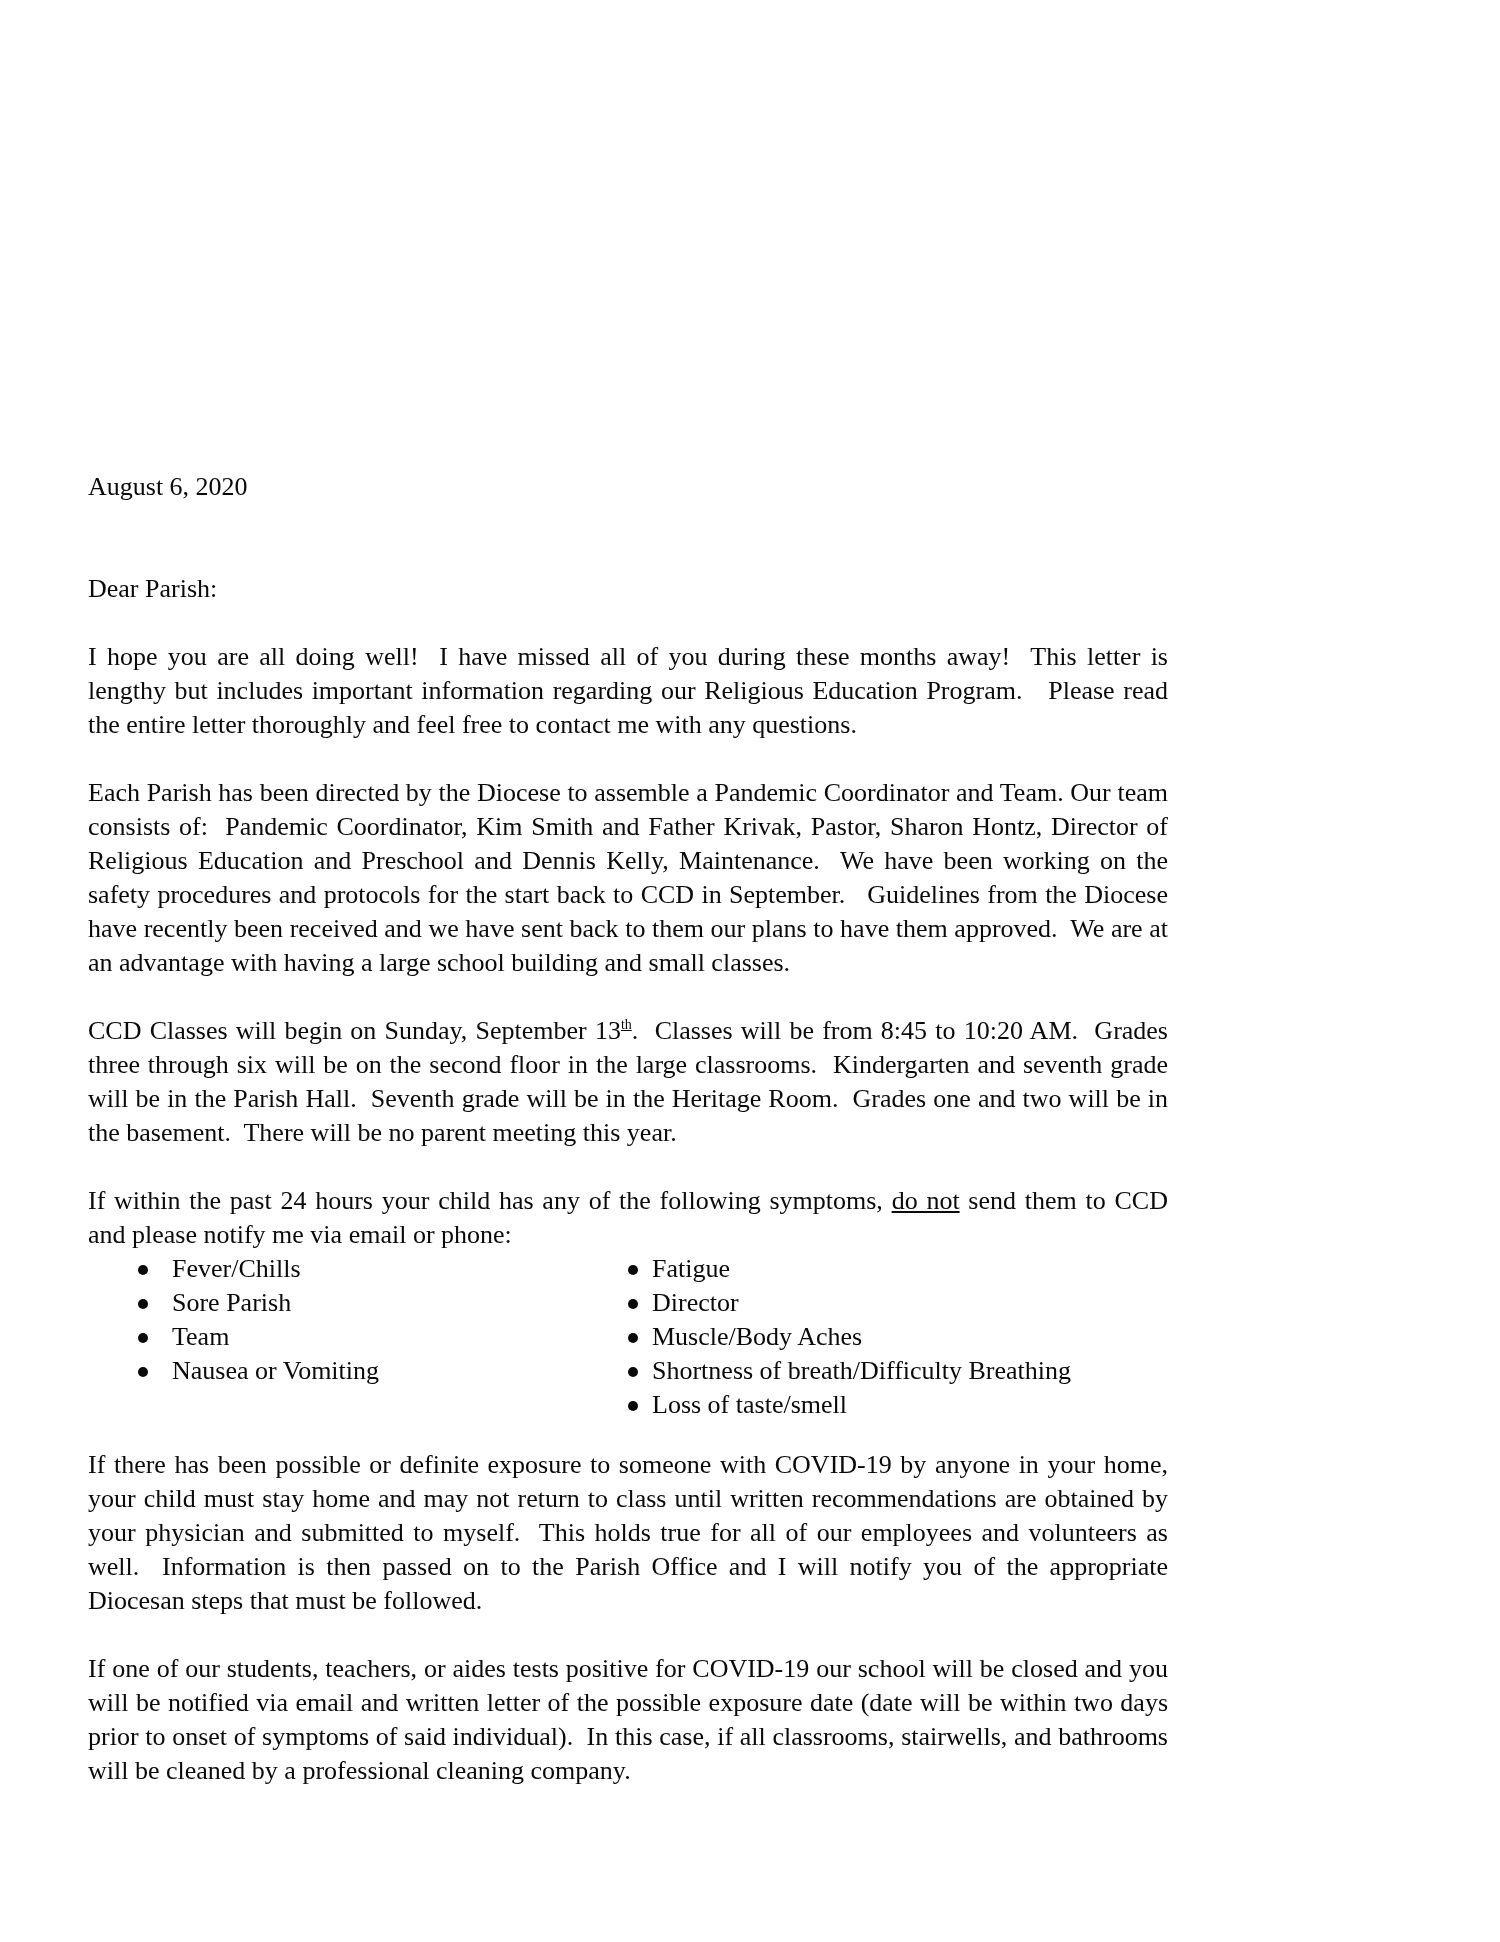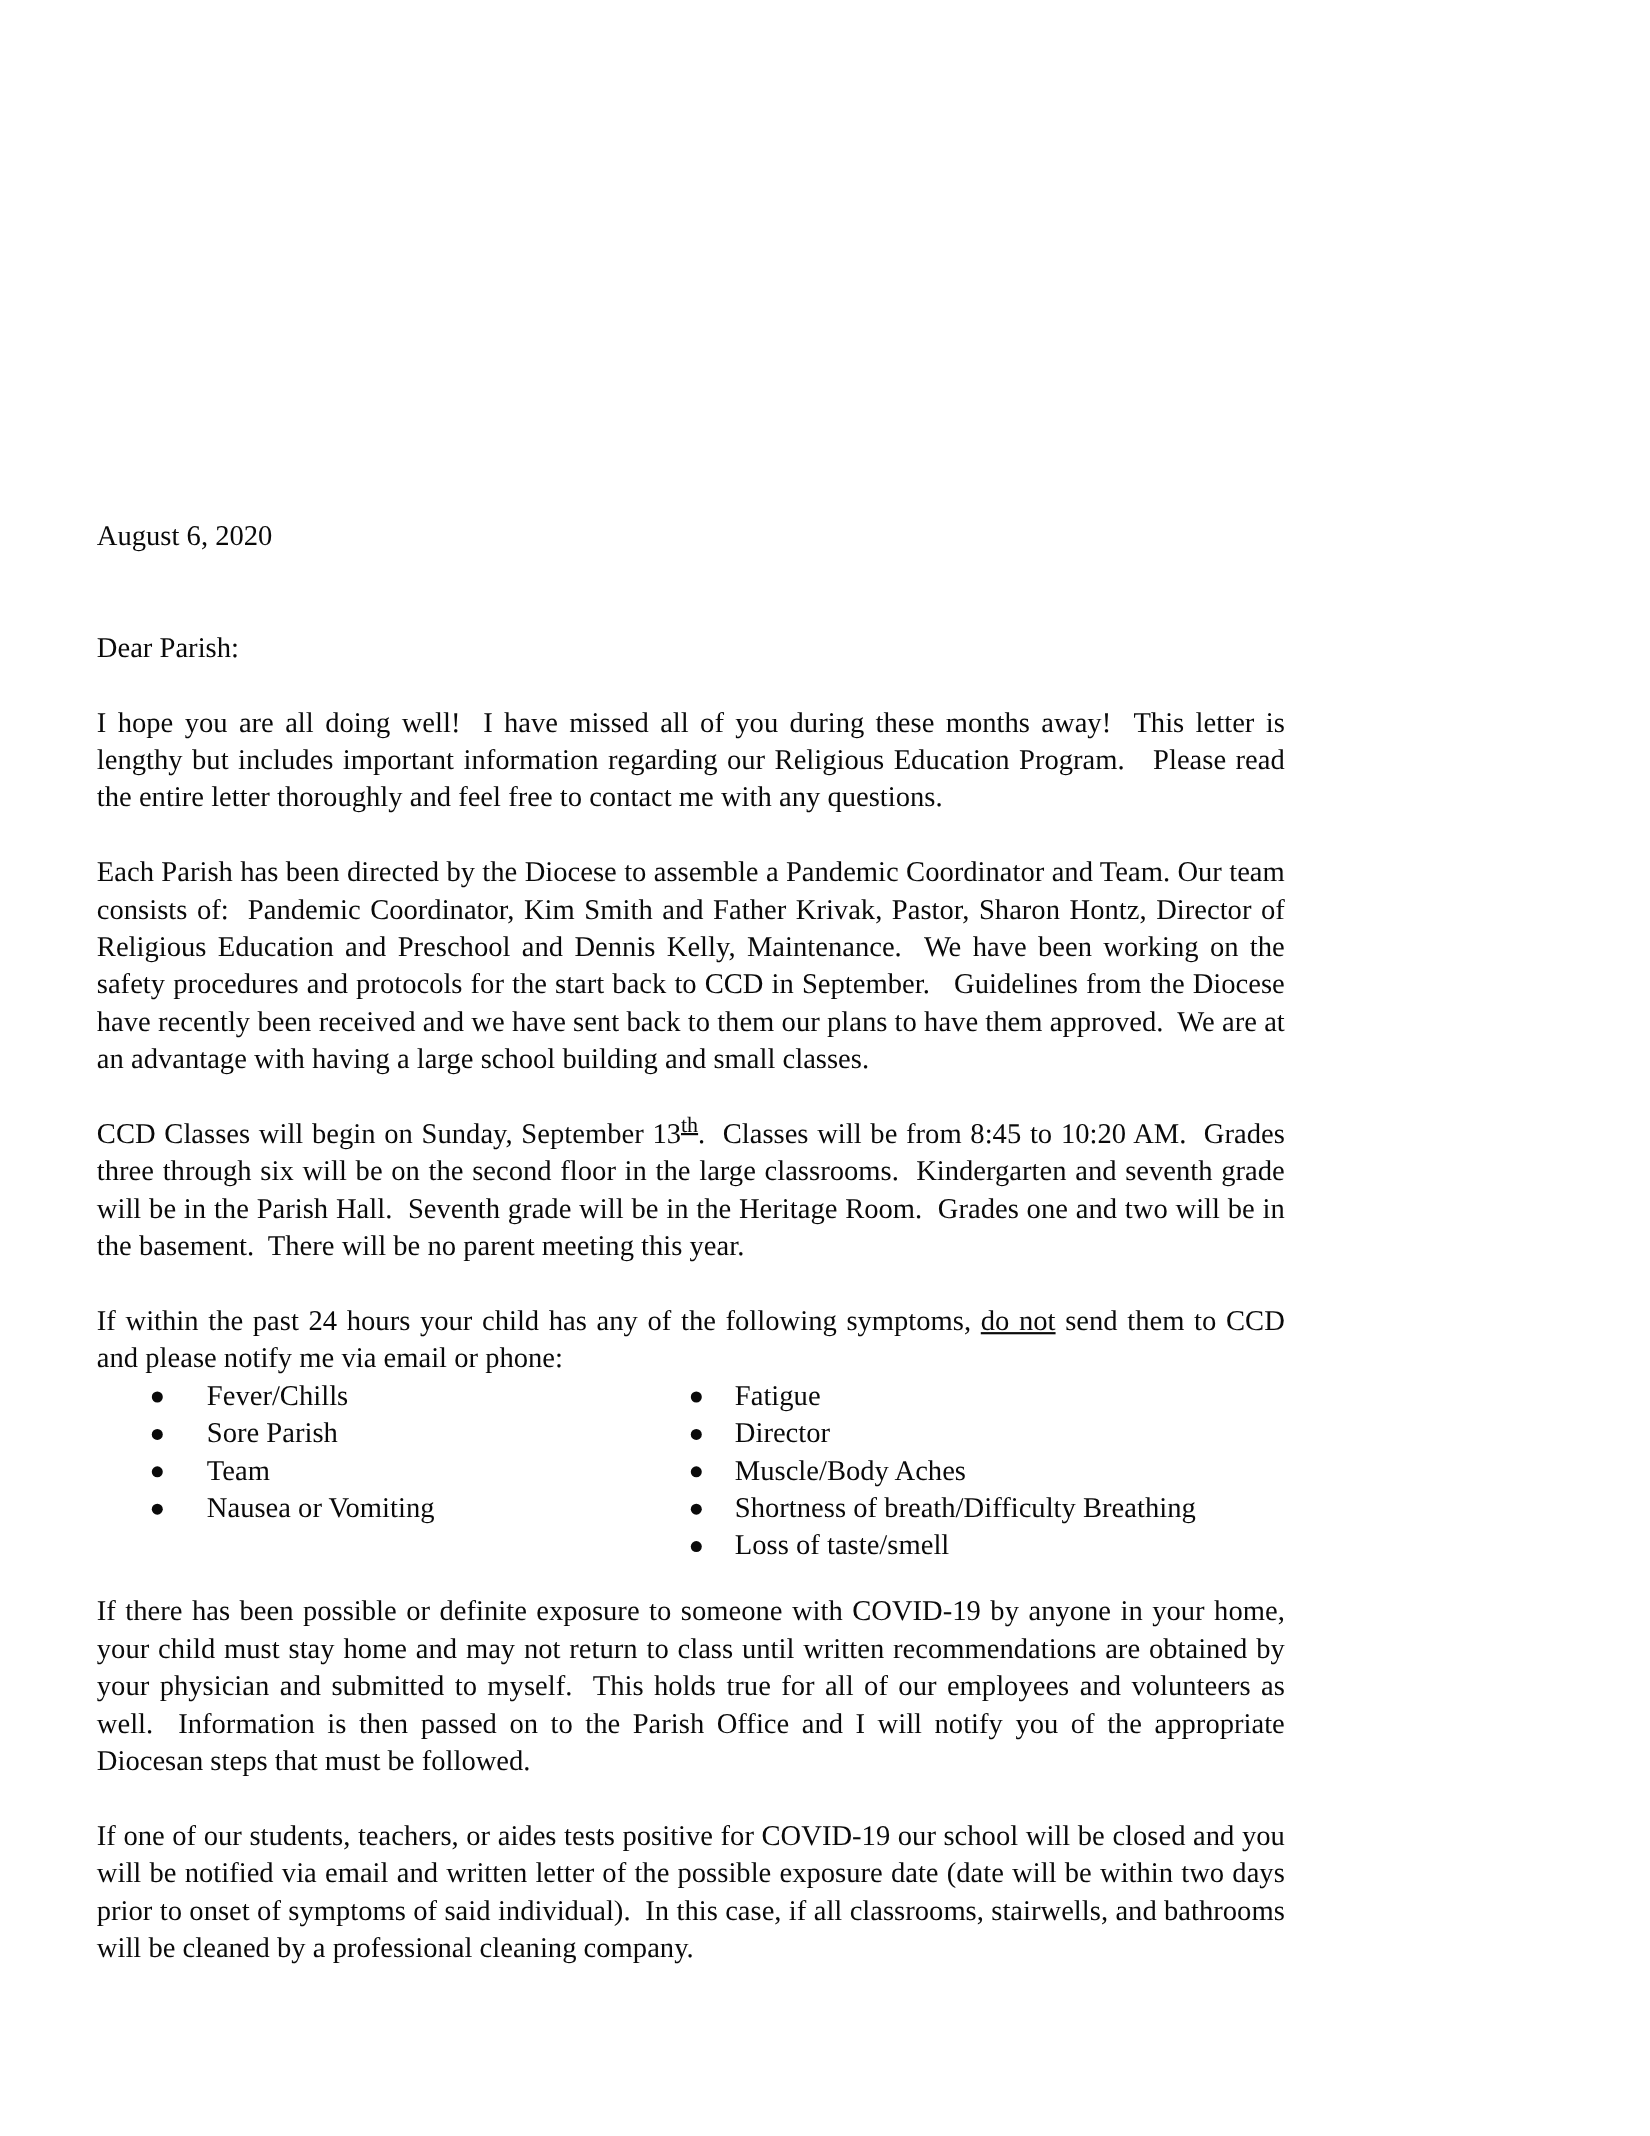--- a/index.html
+++ b/index.html
@@ -35,21 +35,21 @@
   p.body-para {
     margin: 0 0 34px 0;
     text-align: justify;
     white-space: pre-wrap;
   }
   p.body-para.no-bottom {
     margin-bottom: 0;
     margin-top: 24px;
   }
   sup.ordinal {
-    font-size: 20px;
+    font-size: 14px;
     line-height: 0;
     vertical-align: super;
     text-decoration: underline;
   }
   .underlined {
     text-decoration: underline;
   }
   .symptoms {
     display: flex;
     margin: 0 0 26px 0;
@@ -64,21 +64,20 @@
     margin-left: 50px;
   }
   .sym-col.col2 {
     flex: 1;
   }
   .sym-item {
     display: flex;
     align-items: flex-end;
     height: 34px;
     line-height: 34px;
-    gap: 16px;
   }
   .bullet {
     flex: 0 0 auto;
     width: 10px;
     height: 10px;
     border-radius: 50%;
     background: #0a0a0a;
     align-self: center;
     margin-top: 2px;
   }

